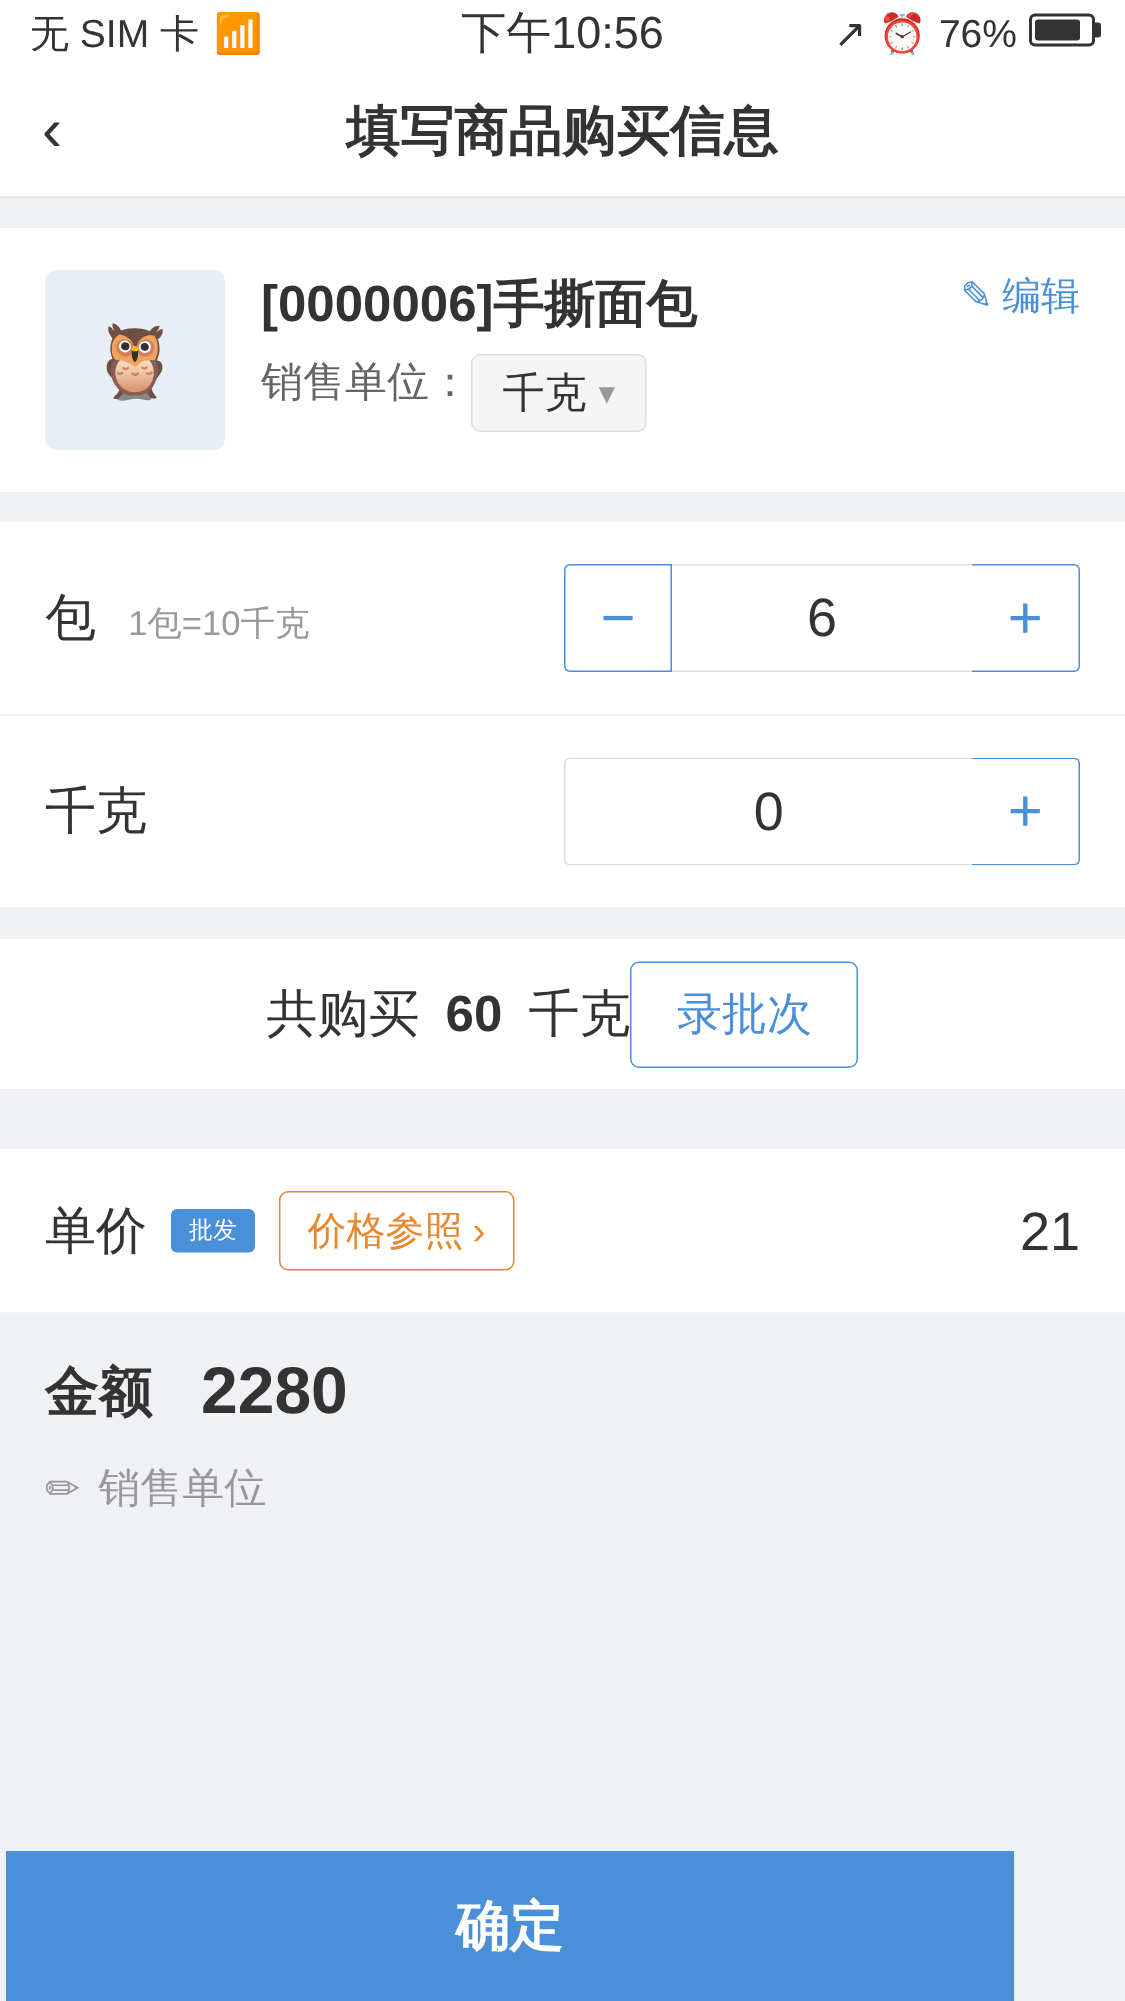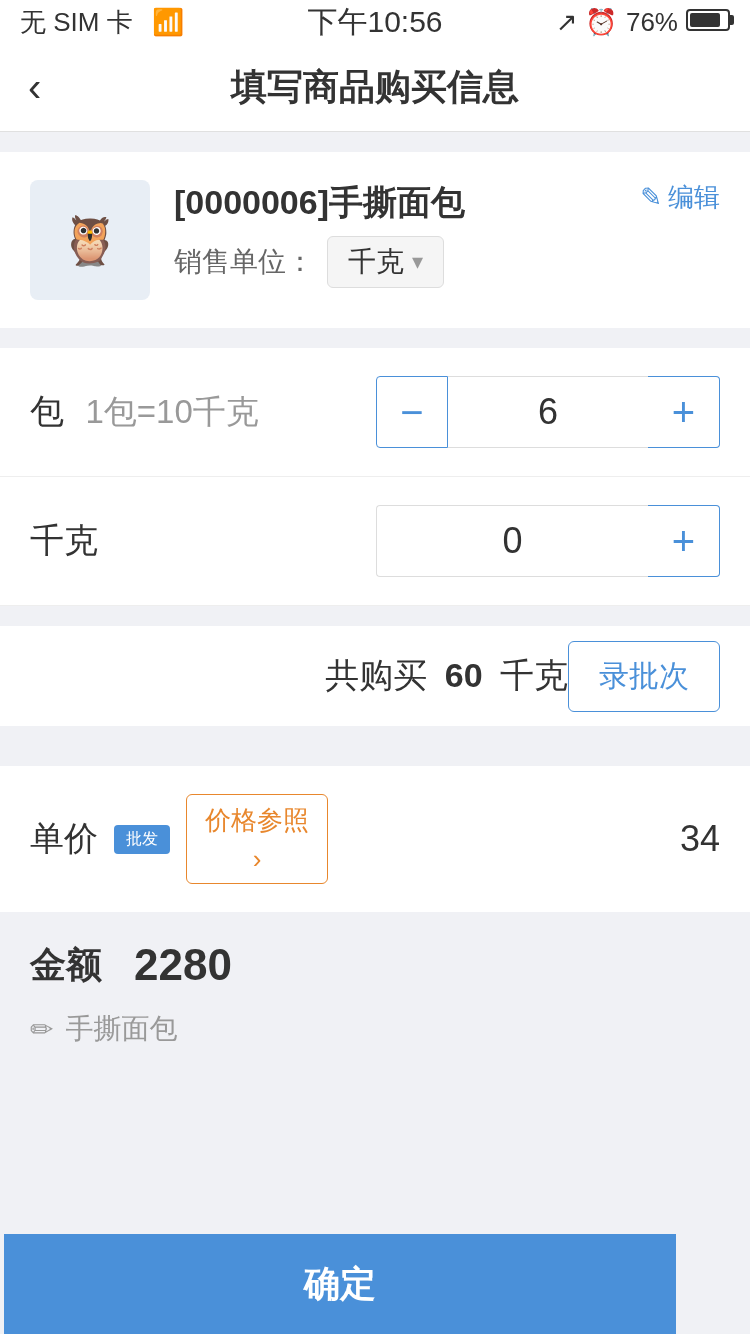--- a/index.html
+++ b/index.html
@@ -21,21 +21,21 @@
       display: flex;
       align-items: center;
       justify-content: space-between;
       padding: 0 20px;
       font-size: 28px;
       color: #333;
     }
     .status-left {
       display: flex;
       align-items: center;
-      gap: 20px;
+      gap: 10px;
       font-size: 26px;
     }
     .status-center {
       font-size: 30px;
       font-weight: 500;
       position: absolute;
       left: 50%;
       transform: translateX(-50%);
     }
     .status-right {
@@ -130,22 +130,22 @@
       color: #333;
       margin-bottom: 10px;
     }
     .product-stock {
       font-size: 28px;
       color: #666;
       margin-bottom: 10px;
     }
     .product-unit-row {
       display: flex;
-      align-items: center;
-      gap: 13px;
+      align-items: flex-start;
+      gap: 0;
       font-size: 28px;
       color: #666;
     }
     .unit-selector {
       background: #f5f5f5;
       border: 1px solid #ddd;
       border-radius: 6px;
       padding: 6px 20px;
       font-size: 28px;
       color: #333;
@@ -179,21 +179,21 @@
       align-items: center;
       padding: 28px 30px;
       border-bottom: 1px solid #eee;
     }
     .quantity-label {
       flex: 1;
       font-size: 34px;
       color: #333;
     }
     .quantity-hint {
-      font-size: 33px;
+      font-size: 23px;
       color: #999;
       margin-left: 12px;
     }
     .quantity-controls {
       display: flex;
       align-items: center;
       gap: 0;
     }
     .qty-btn {
       width: 72px;
@@ -234,21 +234,21 @@
       width: 272px;
     }
 
     
     .total-section {
       background: #fff;
       margin-top: 20px;
       padding: 0 30px;
       display: flex;
       align-items: center;
-      justify-content: flex-end;
+      justify-content: center;
       height: 100px;
     }
     .total-text {
       font-size: 34px;
       color: #333;
     }
     .batch-btn {
       border: 1px solid #4a90d9;
       color: #4a90d9;
       background: #fff;
@@ -287,21 +287,20 @@
       border: 1px solid #e8872d;
       color: #e8872d;
       background: #fff;
       border-radius: 6px;
       padding: 8px 18px;
       font-size: 26px;
       display: flex;
       align-items: center;
       gap: 6px;
       cursor: pointer;
-      flex-direction: column;
     }
     .price-value {
       font-size: 36px;
       color: #333;
       font-weight: 500;
     }
 
     
     .amount-section {
       background: #f0f1f5;
@@ -442,29 +441,29 @@
 
 <div class="price-section">
   <div class="price-label-row">
     <span class="price-label">单价</span>
     <span class="price-tag-batch">批发</span>
     <button class="price-ref-btn">
       <span>价格参照</span>
       <span>›</span>
     </button>
   </div>
-  <span class="price-value">34</span>
+  <span class="price-value">21</span>
 </div>
 
 <div class="amount-section">
   <div class="amount-row">
     <span class="amount-label">金额</span>
     <span class="amount-value">2280</span>
   </div>
   <div class="notes-row">
     <span class="pencil-icon">✏</span>
-    <span>手撕面包</span>
+    <span>销售单位</span>
   </div>
 </div>
 
 <div class="bottom-area"></div>
 
 <button class="confirm-btn">确定</button>
 
 </body></html>

